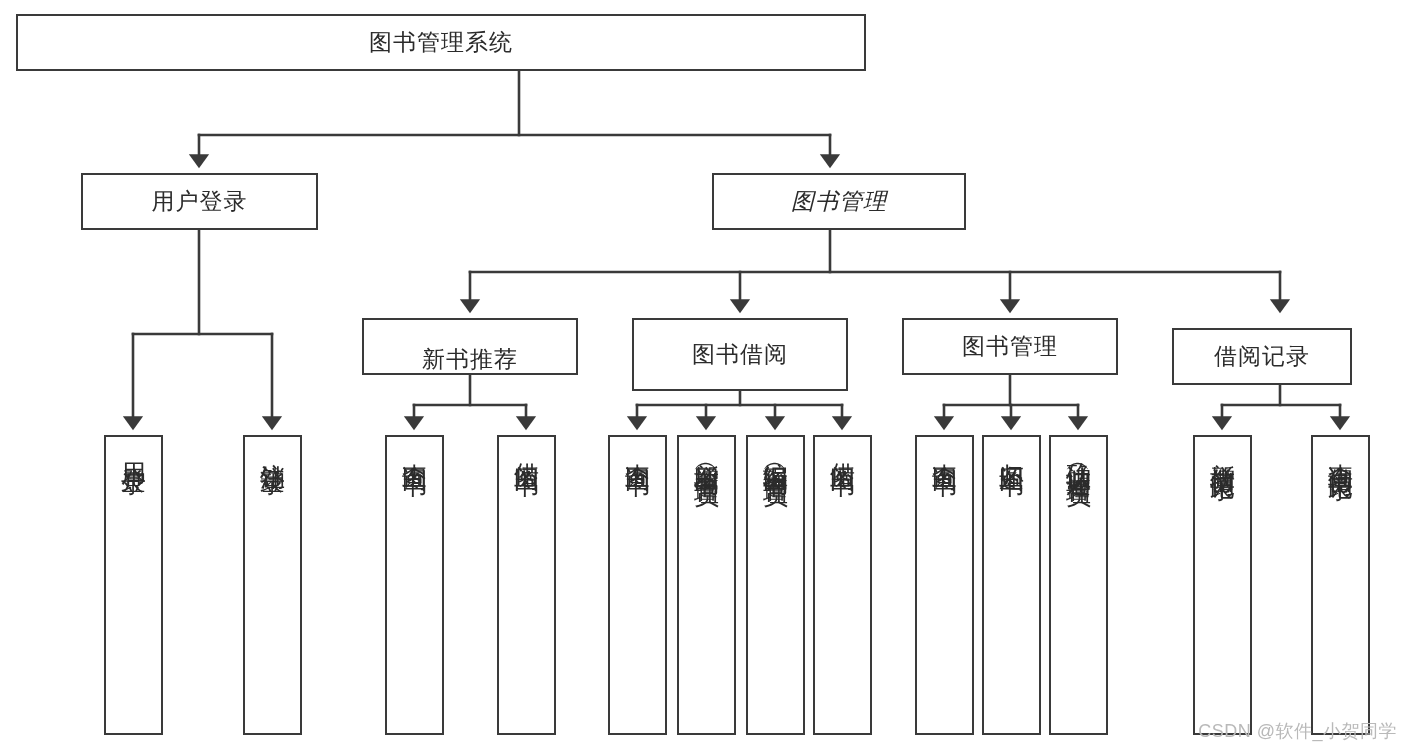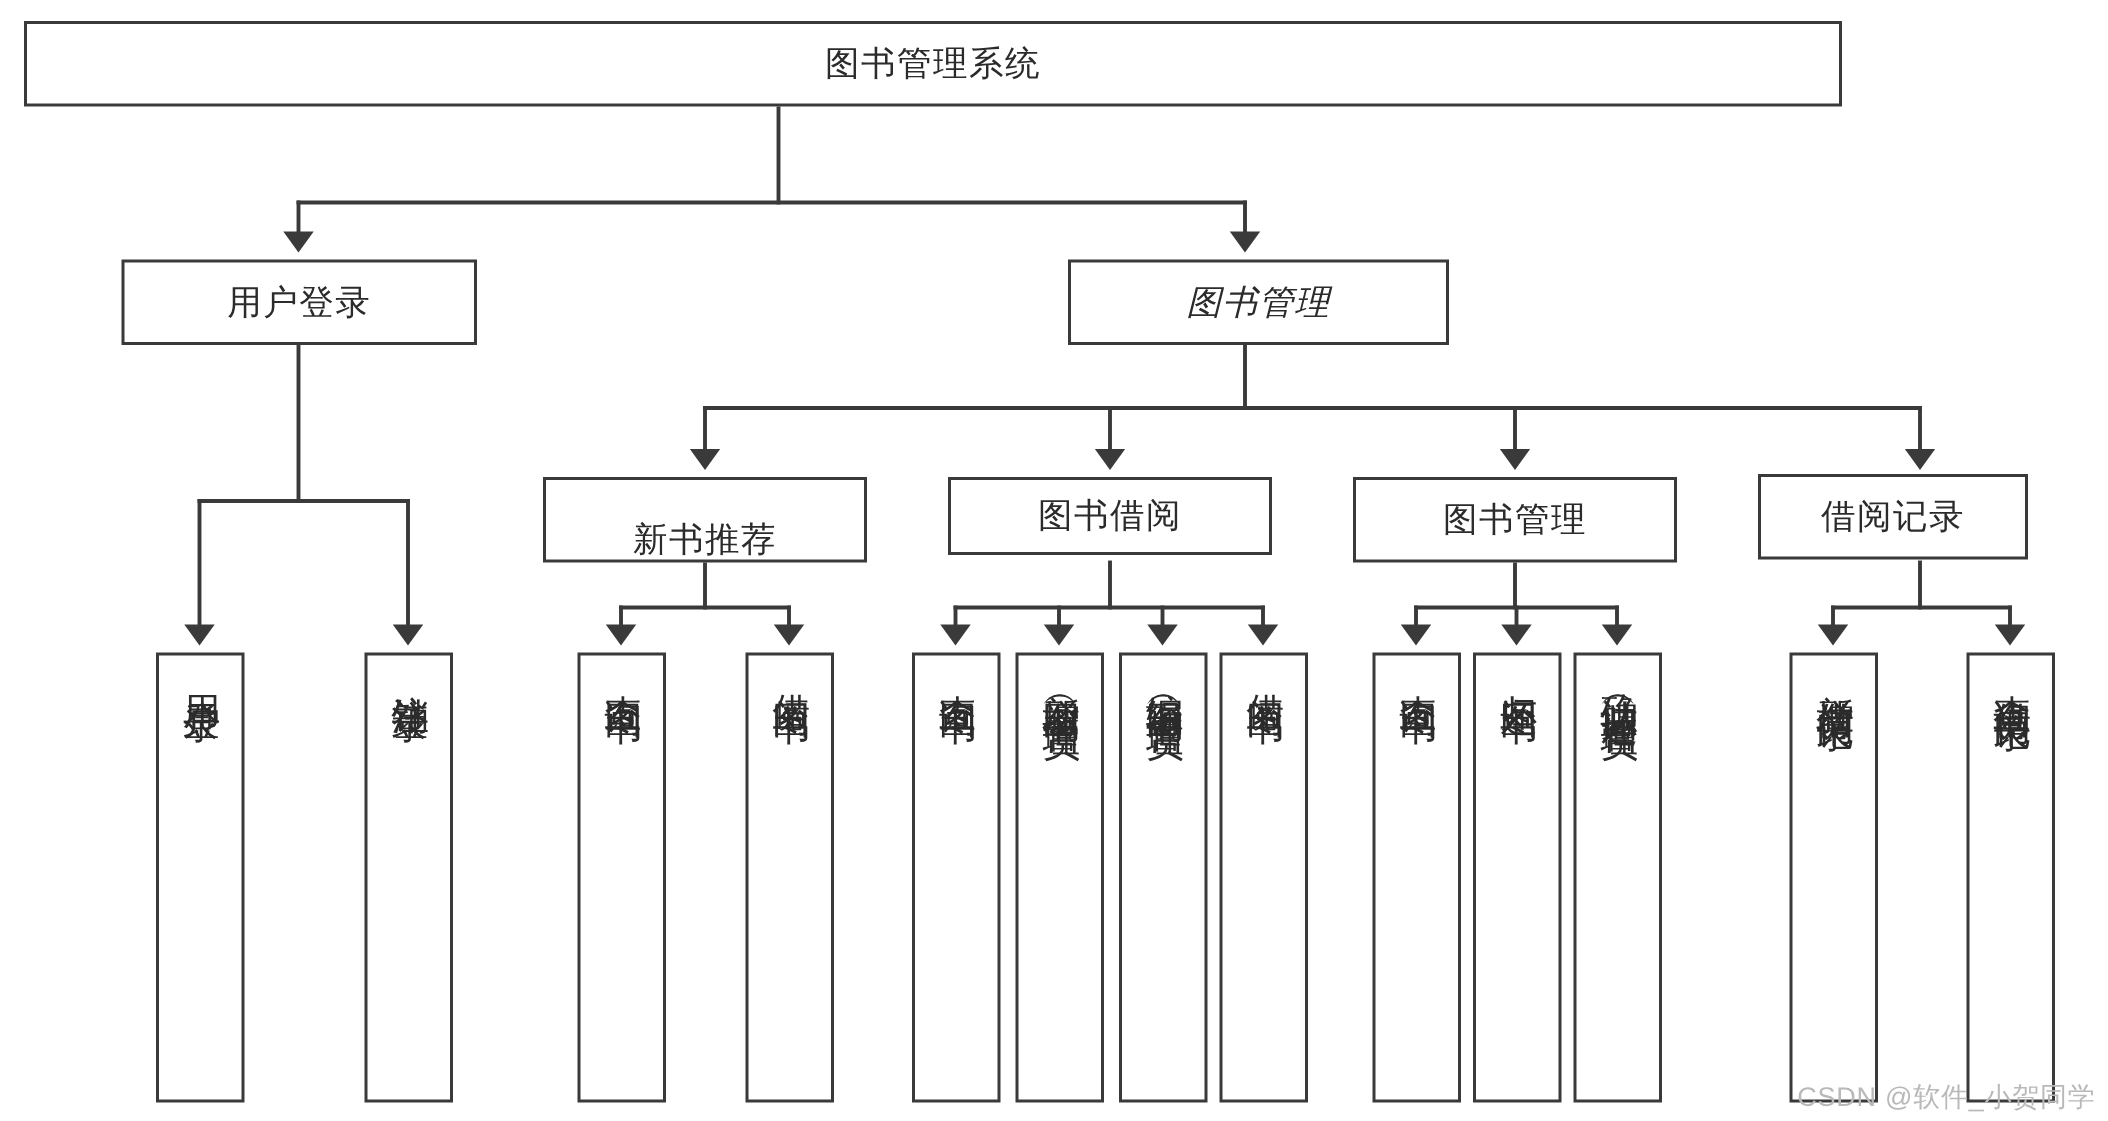--- a/index.html
+++ b/index.html
@@ -123,41 +123,41 @@
       <path d="M1011,405 L1011,422" marker-end="url(#arrowhead)"></path>
       <path d="M1078,405 L1078,422" marker-end="url(#arrowhead)"></path>
 
       <path d="M1280,375 L1280,405"></path>
       <path d="M1222,405 L1340,405"></path>
       <path d="M1222,405 L1222,422" marker-end="url(#arrowhead)"></path>
       <path d="M1340,405 L1340,422" marker-end="url(#arrowhead)"></path>
     </g>
   </svg>
 
-  <div class="node-box node-root" style="left:16px; top:14px; width:1212px; height:57px;">
+  <div class="node-box node-root" style="left:16px; top:14px; width:850px; height:57px;">
     <span class="node-label">图书管理系统</span>
   </div>
 
   <div class="node-box node-h" style="left:81px; top:173px; width:237px; height:57px;">
     <span class="node-label">用户登录</span>
   </div>
   <div class="node-box node-h" style="left:712px; top:173px; width:254px; height:57px;font-style:italic;">
     <span class="node-label">图书管理</span>
   </div>
 
   <div class="node-box node-h" style="left:362px; top:318px; width:216px; height:57px;align-items:flex-end;">
     <span class="node-label">新书推荐</span>
   </div>
-  <div class="node-box node-h" style="left:632px; top:318px; width:216px; height:52px;">
+  <div class="node-box node-h" style="left:632px; top:318px; width:216px; height:73px;">
     <span class="node-label">图书借阅</span>
   </div>
   <div class="node-box node-h" style="left:902px; top:318px; width:216px; height:57px;">
     <span class="node-label">图书管理</span>
   </div>
-  <div class="node-box node-h" style="left:1172px; top:316px; width:180px; height:57px;">
+  <div class="node-box node-h" style="left:1172px; top:328px; width:180px; height:57px;">
     <span class="node-label">借阅记录</span>
   </div>
 
   <div class="node-box node-v" style="left:104px; top:435px; width:59px; height:300px;">
     <span class="node-label">用户登录</span>
   </div>
   <div class="node-box node-v" style="left:243px; top:435px; width:59px; height:300px;">
     <span class="node-label">注销登录</span>
   </div>
 

